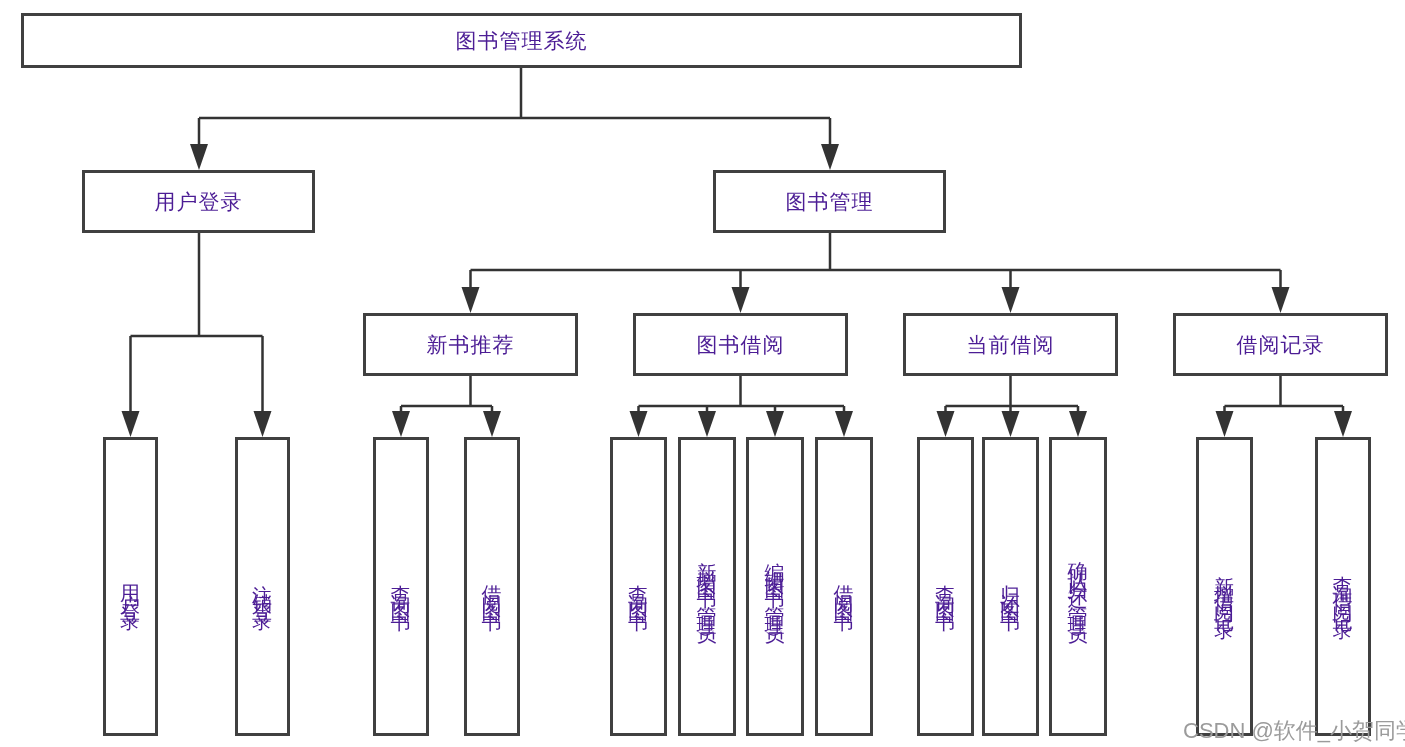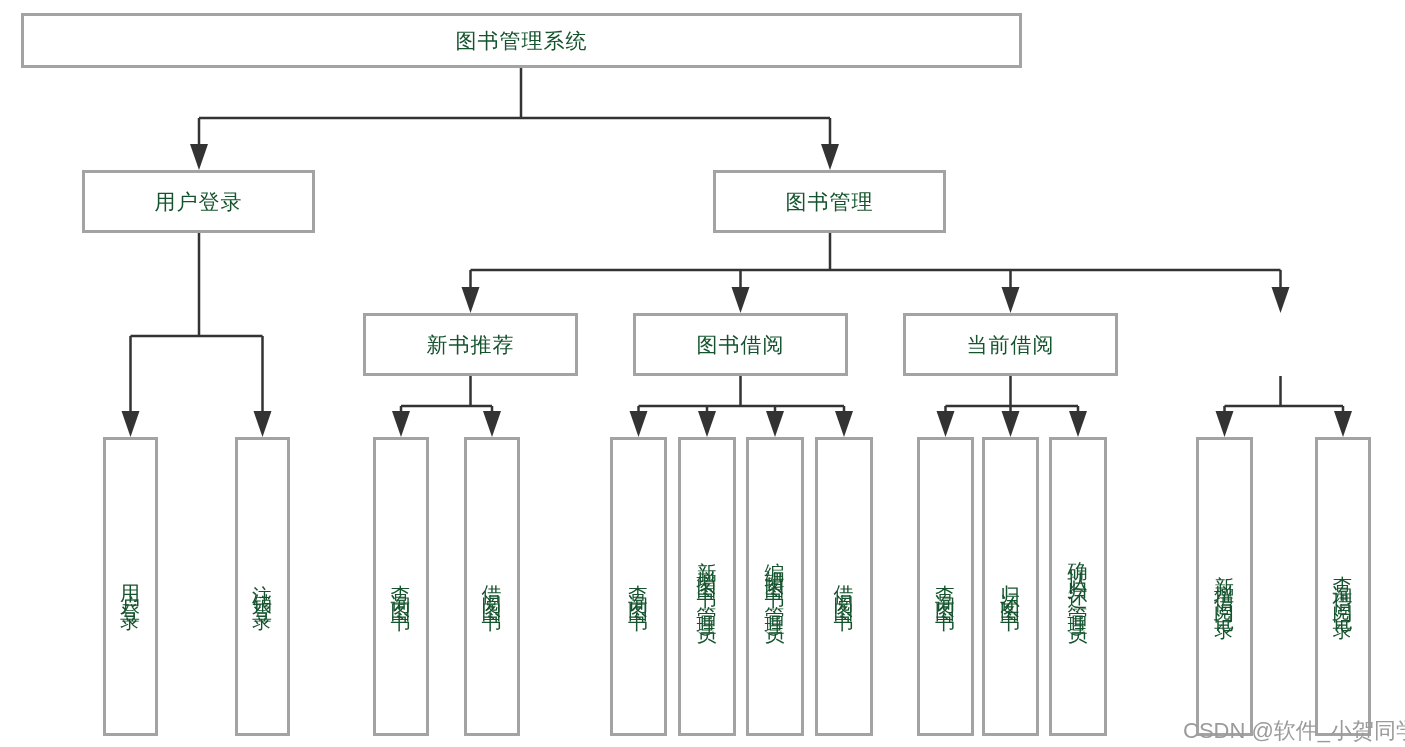--- a/index.html
+++ b/index.html
@@ -18,22 +18,22 @@
   .connectors {
     position: absolute;
     left: 0; top: 0;
     width: 1405px; height: 747px;
     z-index: 1;
   }
   .node {
     position: absolute;
     box-sizing: border-box;
     background: #ffffff;
-    border: 3px solid #a3a3a3;
-    color: #14532d;
+    border: 3px solid #404040;
+    color: #4c1d95;
     display: flex;
     align-items: center;
     justify-content: center;
     font-size: 21px;
     letter-spacing: 1px;
     line-height: 1;
     z-index: 2;
   }
   .leaf {
     writing-mode: vertical-rl;
@@ -106,20 +106,21 @@
   </svg>
 
   <div class="node" style="left:21px; top:13px; width:1001px; height:55px;">图书管理系统</div>
 
   <div class="node" style="left:82px; top:170px; width:233px; height:63px;">用户登录</div>
   <div class="node" style="left:363px; top:313px; width:215px; height:63px;">新书推荐</div>
 
   <div class="node" style="left:713px; top:170px; width:233px; height:63px;">图书管理</div>
   <div class="node" style="left:903px; top:313px; width:215px; height:63px;">当前借阅</div>
   <div class="node" style="left:633px; top:313px; width:215px; height:63px;">图书借阅</div>
+  <div class="node" style="left:1173px; top:313px; width:215px; height:63px;">借阅记录</div>
 
   <div class="node leaf" style="left:103px; top:437px; width:55px; height:299px;">用户登录</div>
   <div class="node leaf" style="left:235px; top:437px; width:55px; height:299px;">注销登录</div>
 
   <div class="node leaf" style="left:373px; top:437px; width:56px; height:299px;">查询图书</div>
   <div class="node leaf" style="left:464px; top:437px; width:56px; height:299px;">借阅图书</div>
 
   <div class="node leaf" style="left:610px; top:437px; width:57px; height:299px;">查询图书</div>
   <div class="node leaf" style="left:678px; top:437px; width:58px; height:299px;">新增图书（管理员）</div>
   <div class="node leaf" style="left:746px; top:437px; width:58px; height:299px;">编辑图书（管理员）</div>

